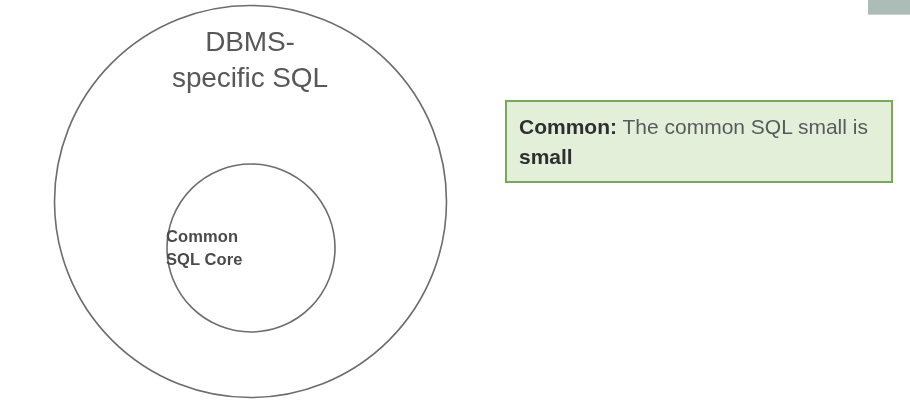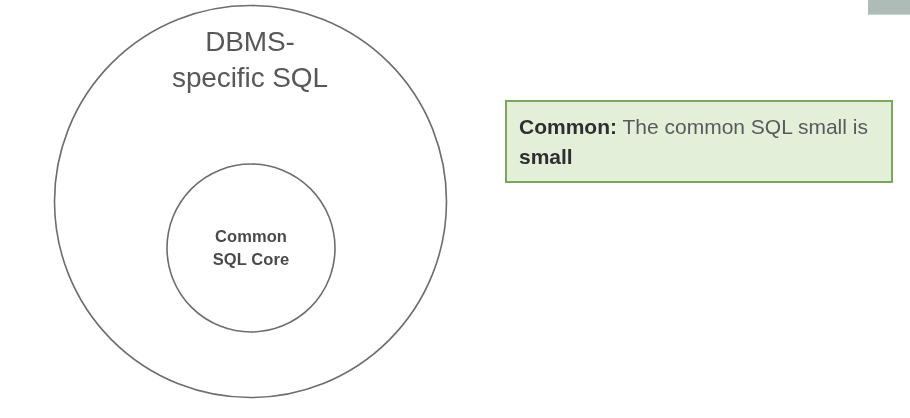--- a/index.html
+++ b/index.html
@@ -62,21 +62,21 @@
     color: #58585a;
     letter-spacing: -0.1px;
     white-space: pre-line;
   }
 
   .inner-label {
     position: absolute;
     left: 166px;
     top: 225px;
     width: 170px;
-    text-align: center;
+    text-align: left;
     font-family: "Liberation Sans", sans-serif;
     font-size: 16.5px;
     line-height: 1.38;
     font-weight: bold;
     color: #4a4a4c;
     letter-spacing: 0.1px;
     white-space: pre-line;
   }
 
   

